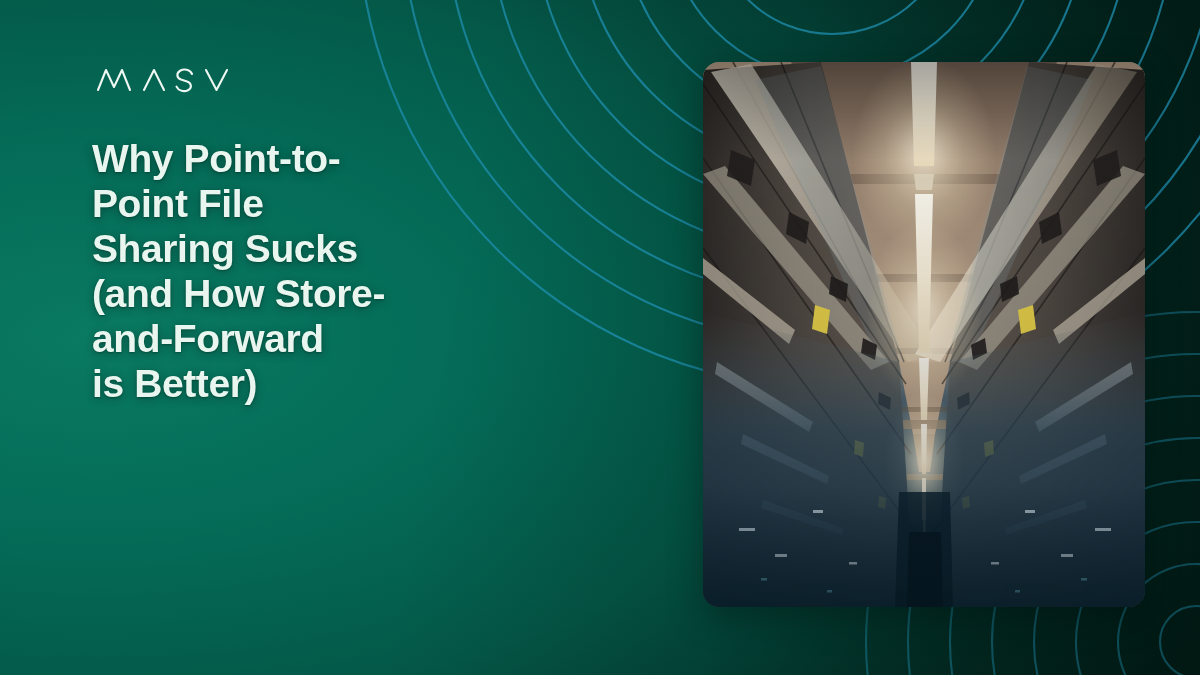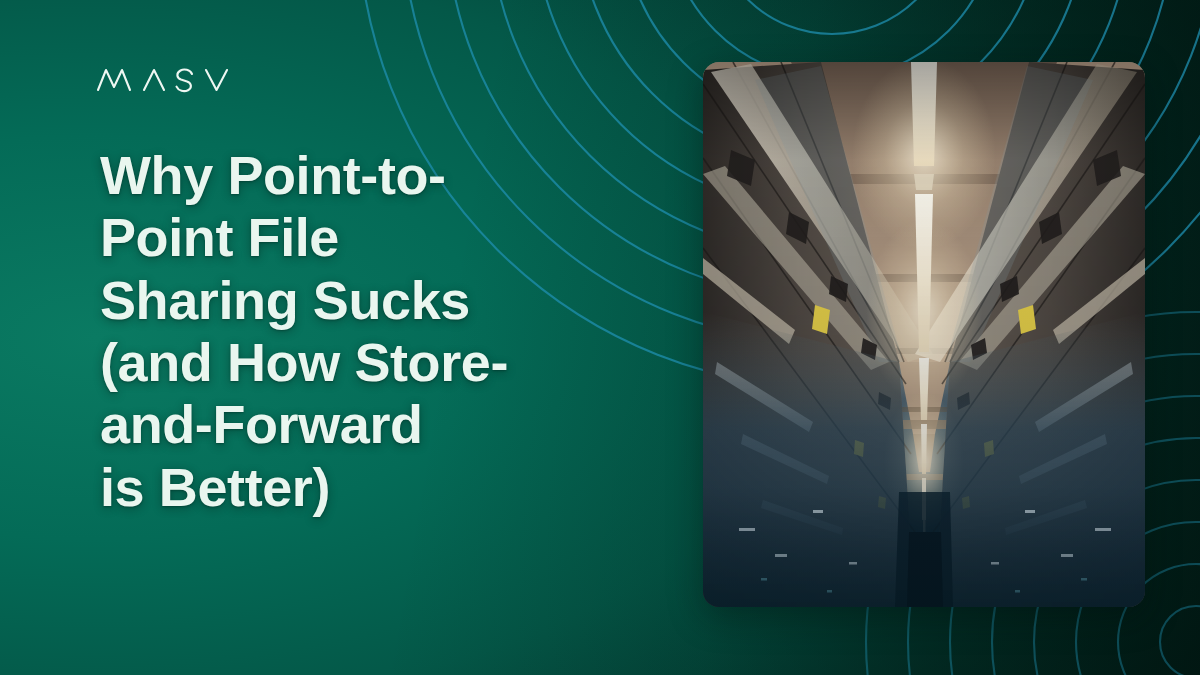--- a/index.html
+++ b/index.html
@@ -54,22 +54,22 @@
     height: 44px;
   }
   .logo svg { display: block; width: 100%; height: 100%; }
 
   
   .headline {
     position: absolute;
     left: 92px;
     top: 136px;
     width: 470px;
-    margin: 8px;
-    font-size: 54px;
+    margin: 0;
+    font-size: 39px;
     line-height: 1.155;
     font-weight: 700;
     letter-spacing: -0.4px;
     color: #e9f6ef;
     text-shadow: 0 2px 10px rgba(0,28,21,0.42), 0 1px 2px rgba(0,25,19,0.35);
     white-space: pre-line;
   }
 
   
   .photo {

